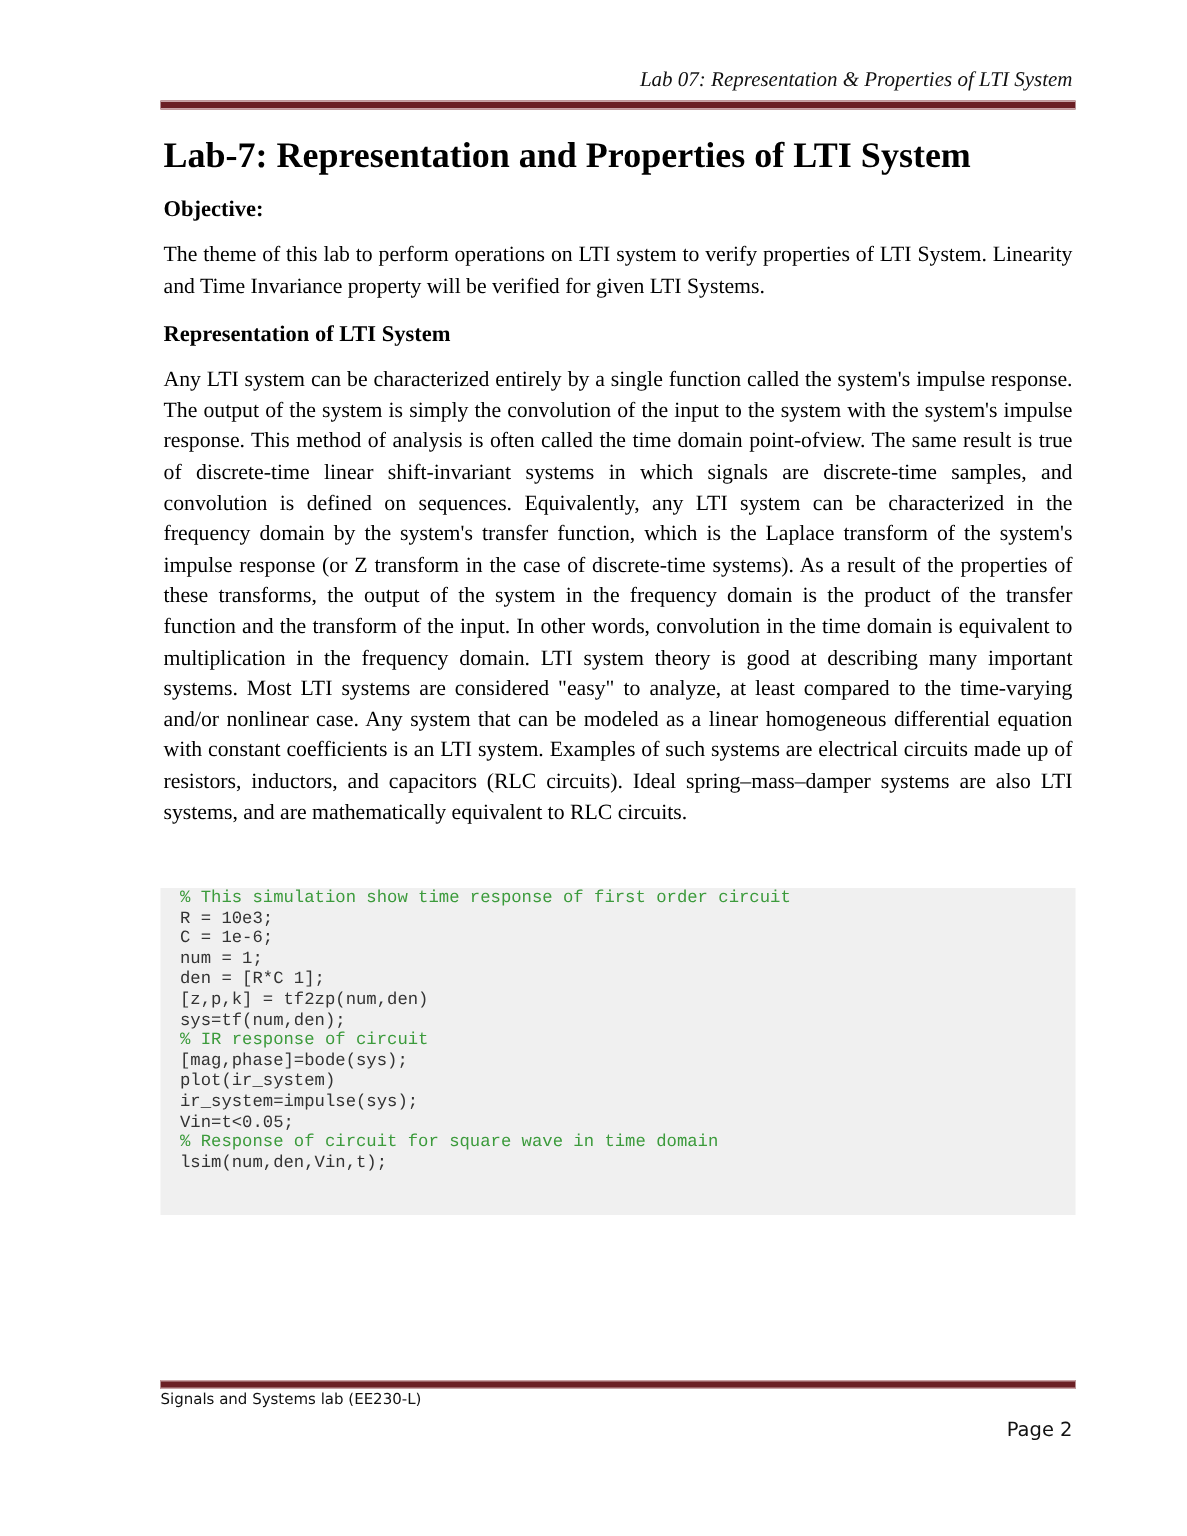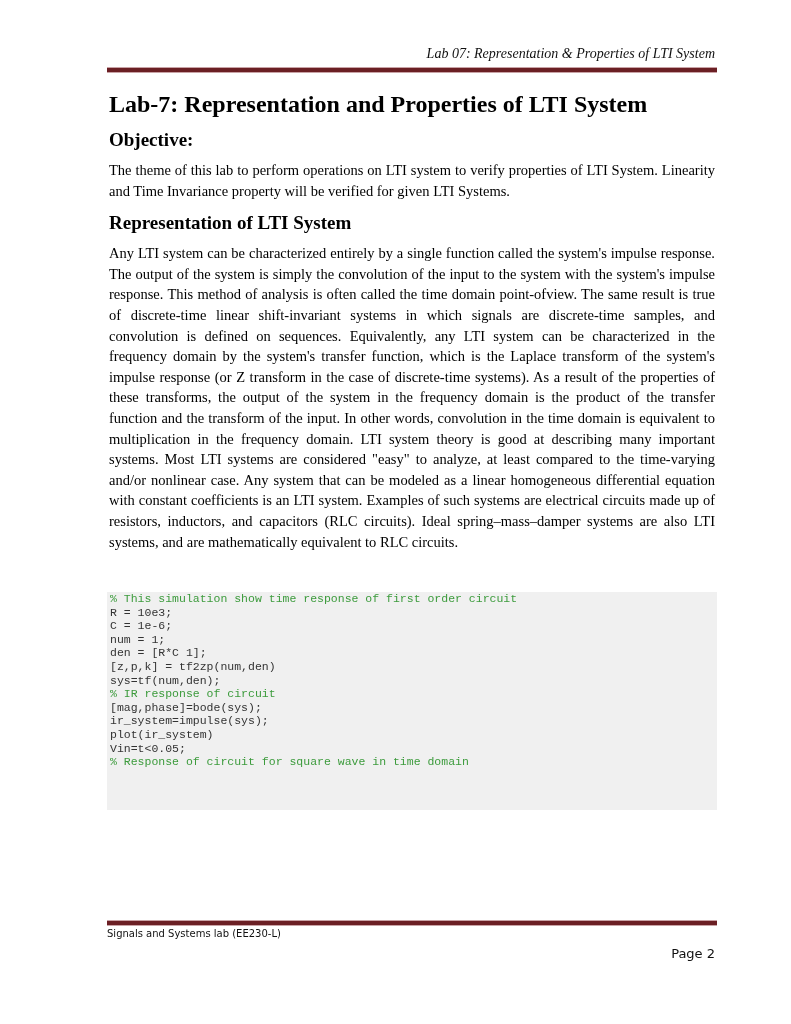--- a/index.html
+++ b/index.html
@@ -4,23 +4,23 @@
 <style>
   html, body { margin: 0; padding: 0; background: #ffffff; }
   body { width: 791px; height: 1024px; position: relative; overflow: hidden; font-family: "Liberation Serif", serif; color: #000; }
   .page { position: absolute; left: 16px; top: 0; width: 791px; height: 732px; }
   .run-header { position: absolute; top: 46px; right: 92px; font-style: italic; font-size: 14px; color: #111; }
   .rule { position: absolute; left: 91px; width: 610px; height: 4px; background: #6b1f24; border-top: 1px solid #c9a3a6; border-bottom: 1px solid #c9a3a6; }
   .rule.top { top: 67px; }
   .rule.bottom { top: 920px; }
   .content { position: absolute; left: 93px; top: 92px; width: 606px; }
   h1 { font-size: 24px; font-weight: bold; margin: 0 0 14px 0; line-height: 24px; }
-  h2 { font-size: 19px; font-weight: bold; margin: 0 0 10px 0; line-height: 20px; }
+  h2 { font-size: 15px; font-weight: bold; margin: 0 0 10px 0; line-height: 20px; }
   p { font-size: 14.5px; line-height: 20.6px; margin: 0 0 12px 0; text-align: justify; }
-  .code { position: absolute; left: 91px; top: 592px; width: 610px; height: 218px; background: #f0f0f0; box-sizing: border-box; padding: 0 0 0 3px; }
+  .code { position: absolute; left: 91px; top: 592px; width: 610px; height: 218px; background: #f0f0f0; box-sizing: border-box; padding: 0 0 0 13px; }
   .code-line { font-family: "Liberation Mono", monospace; font-size: 11.5px; line-height: 13.6px; color: #333; white-space: pre; }
   .code-line.comment { color: #3c9b3c; }
   .footer-left { position: absolute; left: 91px; top: 928px; font-family: "DejaVu Sans", sans-serif; font-size: 10px; color: #111; }
   .footer-right { position: absolute; right: 92px; top: 946px; font-family: "DejaVu Sans", sans-serif; font-size: 13px; color: #111; }
 </style>
 </head>
 <body>
 
 <div class="page">
   <div class="run-header">Lab 07: Representation &amp; Properties of LTI System</div>
@@ -37,22 +37,23 @@
   <div class="code">
     <div class="code-line comment">% This simulation show time response of first order circuit</div>
     <div class="code-line">R = 10e3;</div>
     <div class="code-line">C = 1e-6;</div>
     <div class="code-line">num = 1;</div>
     <div class="code-line">den = [R*C 1];</div>
     <div class="code-line">[z,p,k] = tf2zp(num,den)</div>
     <div class="code-line">sys=tf(num,den);</div>
     <div class="code-line comment">% IR response of circuit</div>
     <div class="code-line">[mag,phase]=bode(sys);</div>
+    <div class="code-line">plot(ir_system)</div>
     <div class="code-line">ir_system=impulse(sys);</div>
-    <div class="code-line">plot(ir_system)</div>
     <div class="code-line">Vin=t&lt;0.05;</div>
     <div class="code-line comment">% Response of circuit for square wave in time domain</div>
+    <div class="code-line">lsim(num,den,Vin,t);</div>
   </div>
 
   <div class="rule bottom"></div>
   <div class="footer-left">Signals and Systems lab (EE230-L)</div>
   <div class="footer-right">Page 2</div>
 </div>
 
 </body></html>

